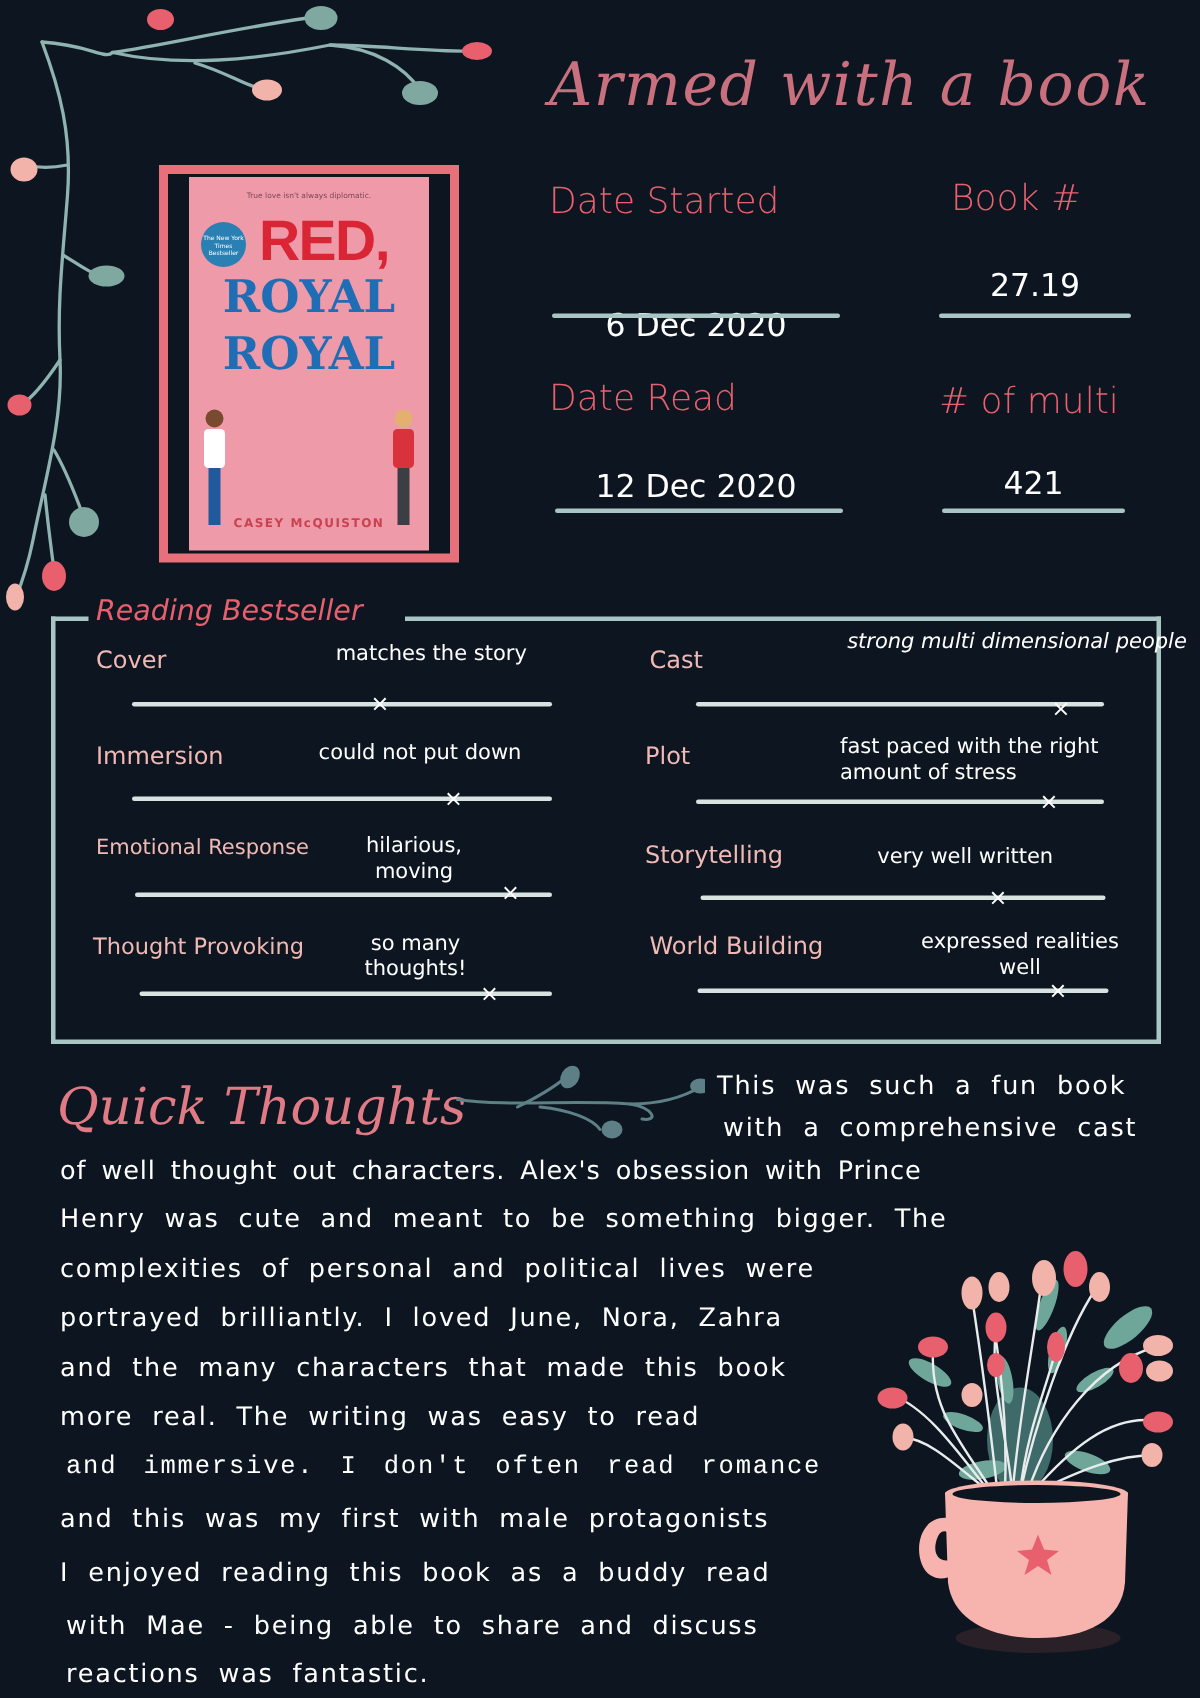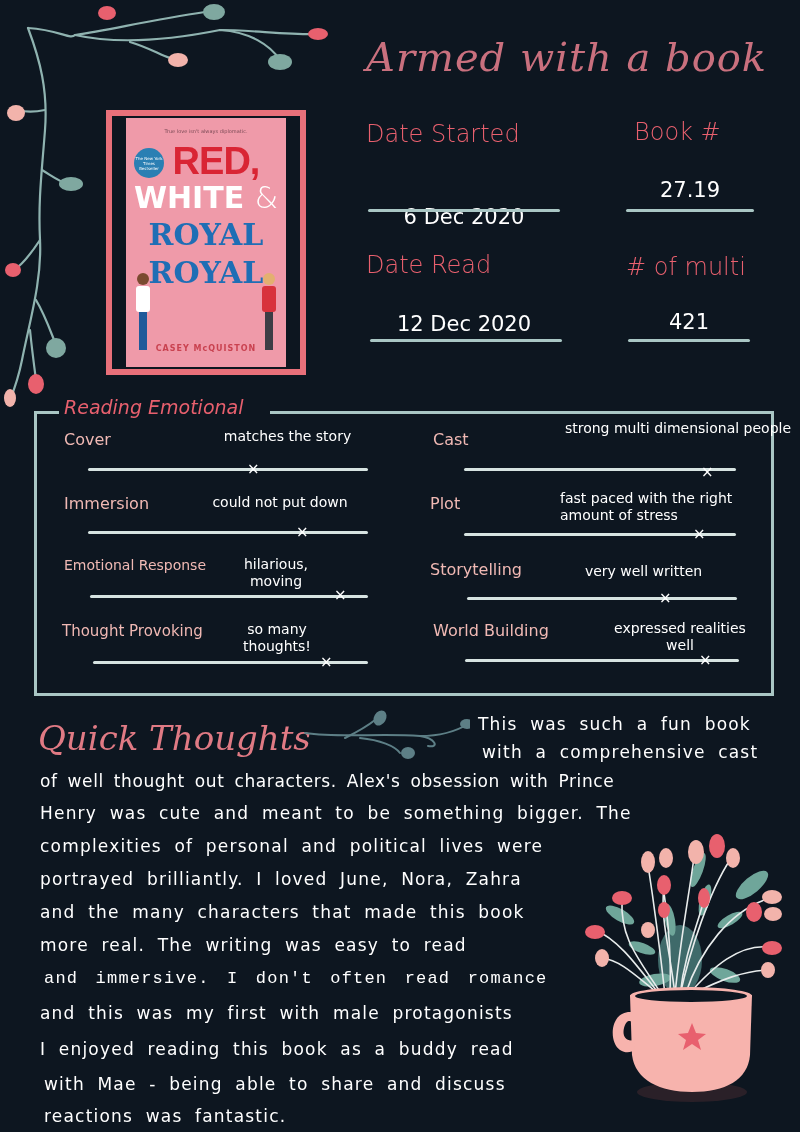--- a/index.html
+++ b/index.html
@@ -73,21 +73,20 @@
   <ellipse cx="10" cy="398" rx="6" ry="9" fill="#f2b3ab"></ellipse>
 </svg>
 
 <div class="abs title">Armed with a book</div>
 
 <div class="abs cover-frame">
   <div class="cover">
     <div class="tag">True love isn't always diplomatic.</div>
     <div class="badge">The New York Times Bestseller</div>
     <div class="t-red">RED,</div>
-    <div class="t-white"><span>WHITE</span> <span class="amp">&amp;</span></div>
     <div class="t-blue">ROYAL</div>
     <div class="t-blue">ROYAL</div>
     <div class="fig" style="left:10px;">
       <div class="head" style="background:#7a4a30"></div>
       <div class="torso" style="background:#ffffff"></div>
       <div class="legs" style="background:#1f5a9a"></div>
     </div>
     <div class="fig" style="right:10px;">
       <div class="head" style="background:#e3b070"></div>
       <div class="torso" style="background:#d8323c"></div>
@@ -109,21 +108,21 @@
 <div class="abs value" style="left:368px;top:312px;width:192px;">12 Dec 2020</div>
 <div class="abs uline" style="left:370px;top:339px;width:192px;"></div>
 
 <div class="abs label" style="left:626px;top:253px;"># of multi</div>
 <div class="abs value" style="left:628px;top:310px;width:122px;">421</div>
 <div class="abs uline" style="left:628px;top:339px;width:122px;"></div>
 
 <div class="abs rbox"></div>
 <div class="abs rbox-top-left"></div>
 <div class="abs rbox-top-right"></div>
-<div class="abs rbox-title">Reading Emotional</div>
+<div class="abs rbox-title">Reading Bestseller</div>
 
 <div class="abs cat-label" style="left:64px;top:430px;">Cover</div>
 <div class="abs cat-note" style="left:205px;top:428px;width:165px;">matches the story</div>
 <div class="abs scale" style="left:88px;top:468px;width:280px;"></div>
 <div class="abs mark" style="left:247px;top:462px;">×</div>
 
 <div class="abs cat-label" style="left:64px;top:494px;">Immersion</div>
 <div class="abs cat-note" style="left:200px;top:494px;width:160px;">could not put down</div>
 <div class="abs scale" style="left:88px;top:531px;width:280px;"></div>
 <div class="abs mark" style="left:296px;top:525px;">×</div>
@@ -132,21 +131,21 @@
 <div class="abs cat-note" style="left:226px;top:556px;width:100px;">hilarious, moving</div>
 <div class="abs scale" style="left:90px;top:595px;width:278px;"></div>
 <div class="abs mark" style="left:334px;top:588px;">×</div>
 
 <div class="abs cat-label" style="left:62px;top:622px;font-size:15px;">Thought Provoking</div>
 <div class="abs cat-note" style="left:232px;top:621px;width:90px;">so many thoughts!</div>
 <div class="abs scale" style="left:93px;top:661px;width:275px;"></div>
 <div class="abs mark" style="left:320px;top:655px;">×</div>
 
 <div class="abs cat-label" style="left:433px;top:430px;">Cast</div>
-<div class="abs cat-note" style="left:560px;top:420px;width:236px;">strong multi dimensional people</div>
+<div class="abs cat-note" style="left:560px;top:420px;width:236px;font-style:italic;">strong multi dimensional people</div>
 <div class="abs scale" style="left:464px;top:468px;width:272px;"></div>
 <div class="abs mark" style="left:701px;top:465px;">×</div>
 
 <div class="abs cat-label" style="left:430px;top:494px;">Plot</div>
 <div class="abs cat-note" style="left:560px;top:490px;width:200px;text-align:left;">fast paced with the right amount of stress</div>
 <div class="abs scale" style="left:464px;top:533px;width:272px;"></div>
 <div class="abs mark" style="left:693px;top:527px;">×</div>
 
 <div class="abs cat-label" style="left:430px;top:560px;">Storytelling</div>
 <div class="abs cat-note" style="left:556px;top:563px;width:175px;">very well written</div>

